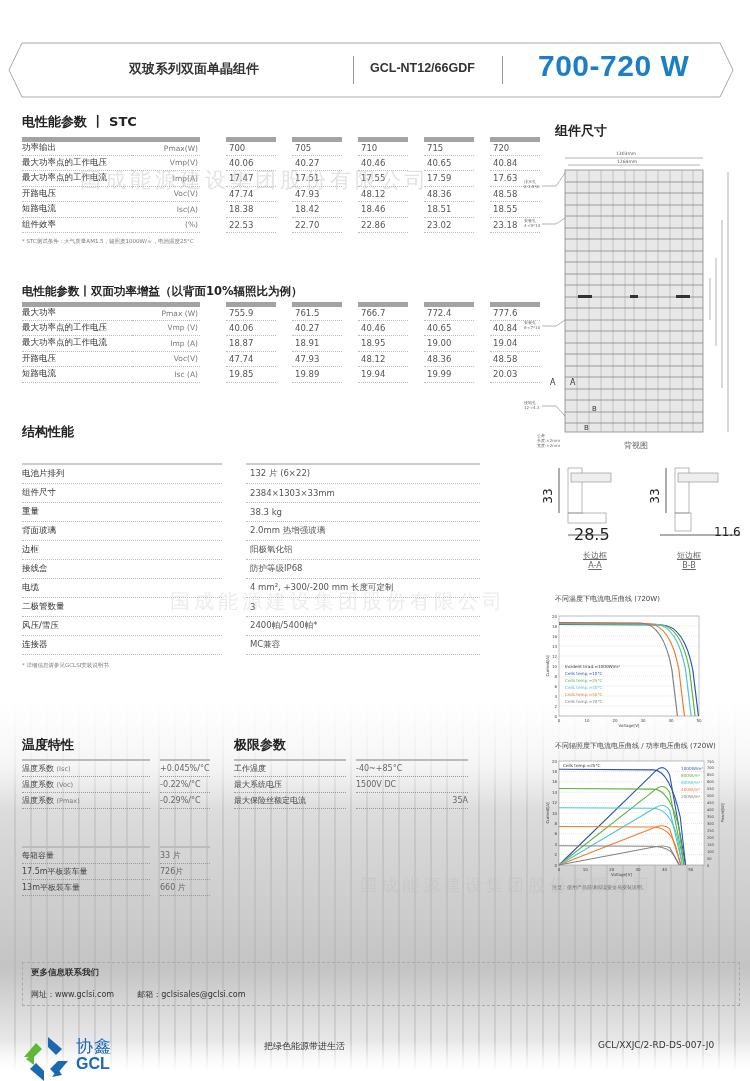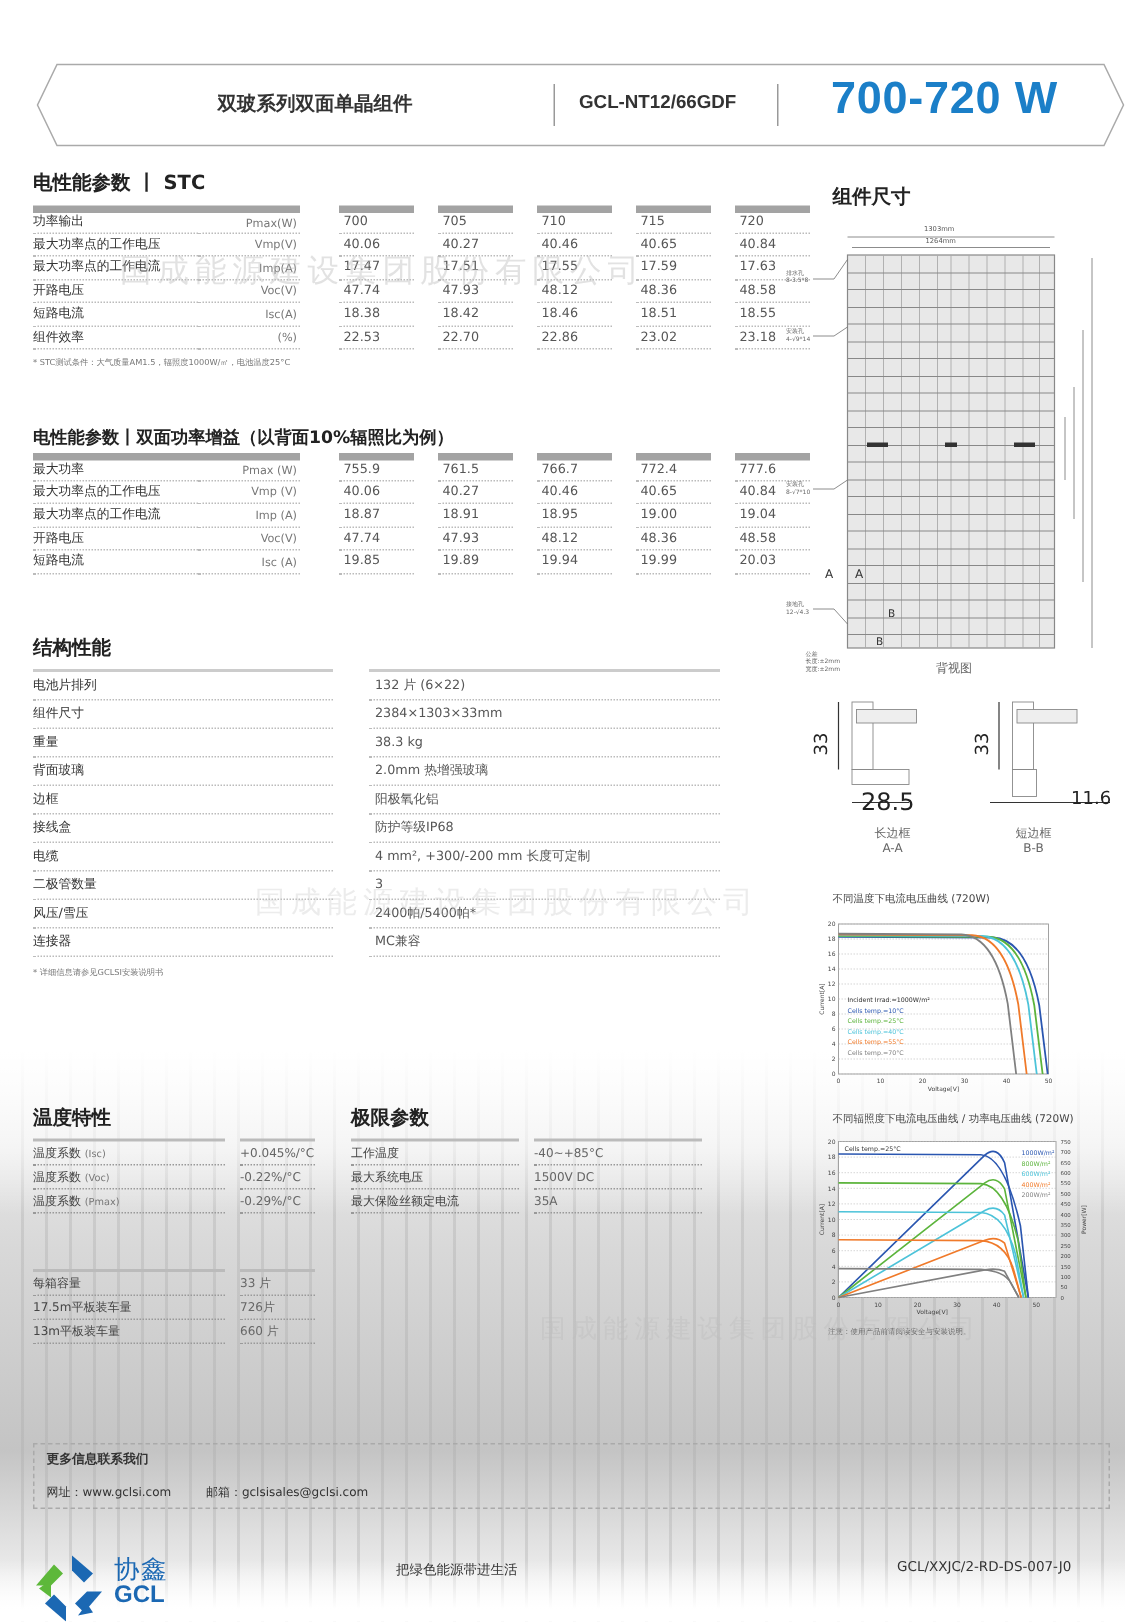--- a/index.html
+++ b/index.html
@@ -15,21 +15,21 @@
     z-index: 0;
   }
   .bg-fade-top { position:absolute; left:0; top:700px; width:750px; height:110px;
     background: linear-gradient(180deg, #fff 0%, rgba(255,255,255,0.6) 60%, rgba(255,255,255,0) 100%); z-index:0; }
   .bg-fade-bottom { position:absolute; left:0; top:1040px; width:750px; height:41px;
     background: linear-gradient(180deg, rgba(255,255,255,0) 0%, #fff 80%); z-index:0; }
 
   .layer { position: absolute; z-index: 2; }
 
   
-  .banner { left: 24px; top: 42px; width: 726px; height: 56px; }
+  .banner { left: 8px; top: 42px; width: 726px; height: 56px; }
   .banner svg { position:absolute; left:0; top:0; }
   .banner .title { position:absolute; left: 96px; top: 18px; font-size: 13px; font-weight: bold; color:#333; width: 180px; text-align:center; }
   .banner .sep1 { position:absolute; left: 345px; top: 14px; width:1px; height:28px; background:#999; }
   .banner .model { position:absolute; left: 362px; top: 19px; font-size: 12.5px; font-weight: bold; color:#333; font-family:"Liberation Sans", sans-serif; }
   .banner .sep2 { position:absolute; left: 494px; top: 14px; width:1px; height:28px; background:#999; }
   .banner .power { position:absolute; left: 530px; top: 7px; font-size: 30px; font-weight: bold; color:#1b7fc8; font-family:"Liberation Sans", sans-serif; letter-spacing: 0.5px; }
 
   .sec-title { font-size: 13px; font-weight: bold; color: #222; }
 
   
@@ -53,21 +53,21 @@
   table.struct td.v { width: 234px; padding-left: 4px; color:#555; }
   table.struct tr.top td.k, table.struct tr.top td.v { border-top: 2px solid #ccc; }
 
   table.small { border-collapse: collapse; font-size: 8px; color:#444; }
   table.small td { height: 16px; border-bottom: 1px dotted #999; padding: 0; }
   table.small tr.top td.k, table.small tr.top td.v { border-top: 2px solid #bbb; }
   table.small td.g { border-bottom:none; }
 
   
   .dim-title { font-size: 13px; font-weight: bold; color:#222; }
-  .caption { font-size: 8px; color:#666; text-align:center; }
+  .caption { font-size: 8px; color:#666; text-align:center;text-decoration:underline; }
   .chart-title { font-size: 7px; color:#444; }
 
   .watermark { position:absolute; z-index:3; font-size: 21px; color: rgba(190,190,190,0.45); letter-spacing: 4px; white-space: nowrap; }
 
   
   .contact { left: 22px; top: 962px; width: 718px; height: 44px; border: 1px dashed #aaa; }
   .contact .h { position:absolute; left: 8px; top: 4px; font-size: 8.5px; color:#333; font-weight:bold; }
   .contact .l { position:absolute; left: 8px; top: 26px; font-size: 8px; color:#333; }
   .logo-text1 { font-size: 17px; font-weight: normal; color:#1b68b3; letter-spacing: 1px; }
   .logo-text2 { font-size: 16px; font-weight: bold; color:#1b68b3; font-family:"Liberation Sans", sans-serif; }
@@ -256,21 +256,21 @@
           <td class="val">19.99</td>
           <td class="gap2"></td>
           <td class="val">20.03</td>
         </tr>
       </tbody>
   </table>
 </div>
 
 <div class="layer" style="left:22px; top:423px;">
   <div class="sec-title">结构性能</div>
-  <table class="struct" style="margin-top:5px;">
+  <table class="struct" style="margin-top:22px;">
     <tbody id="struct-body">
         <tr class="top">
           <td class="k">电池片排列</td>
           <td class="g"></td>
           <td class="v">132 片 (6×22)</td>
         </tr>
         <tr>
           <td class="k">组件尺寸</td>
           <td class="g"></td>
           <td class="v">2384×1303×33mm</td>
@@ -353,21 +353,21 @@
           <td class="v" style="width:112px;color:#666;">-40~+85°C</td>
         </tr>
         <tr>
           <td class="k" style="width:112px"><span>最大系统电压</span></td>
           <td class="g" style="width:10px"></td>
           <td class="v" style="width:112px;color:#666;">1500V DC</td>
         </tr>
         <tr>
           <td class="k" style="width:112px"><span>最大保险丝额定电流</span></td>
           <td class="g" style="width:10px"></td>
-          <td class="v" style="width:112px;color:#666;">35A</td>
+          <td class="v" style="width:112px;color:#666;text-align:right;">35A</td>
         </tr>
       </tbody>
   </table>
 </div>
 
 <div class="layer" style="left:22px; top:842px;">
   <table class="small" style="margin-top:4px;">
     <tbody id="pack-body">
         <tr class="top">
           <td class="k" style="width:128px"><span>每箱容量</span></td>

